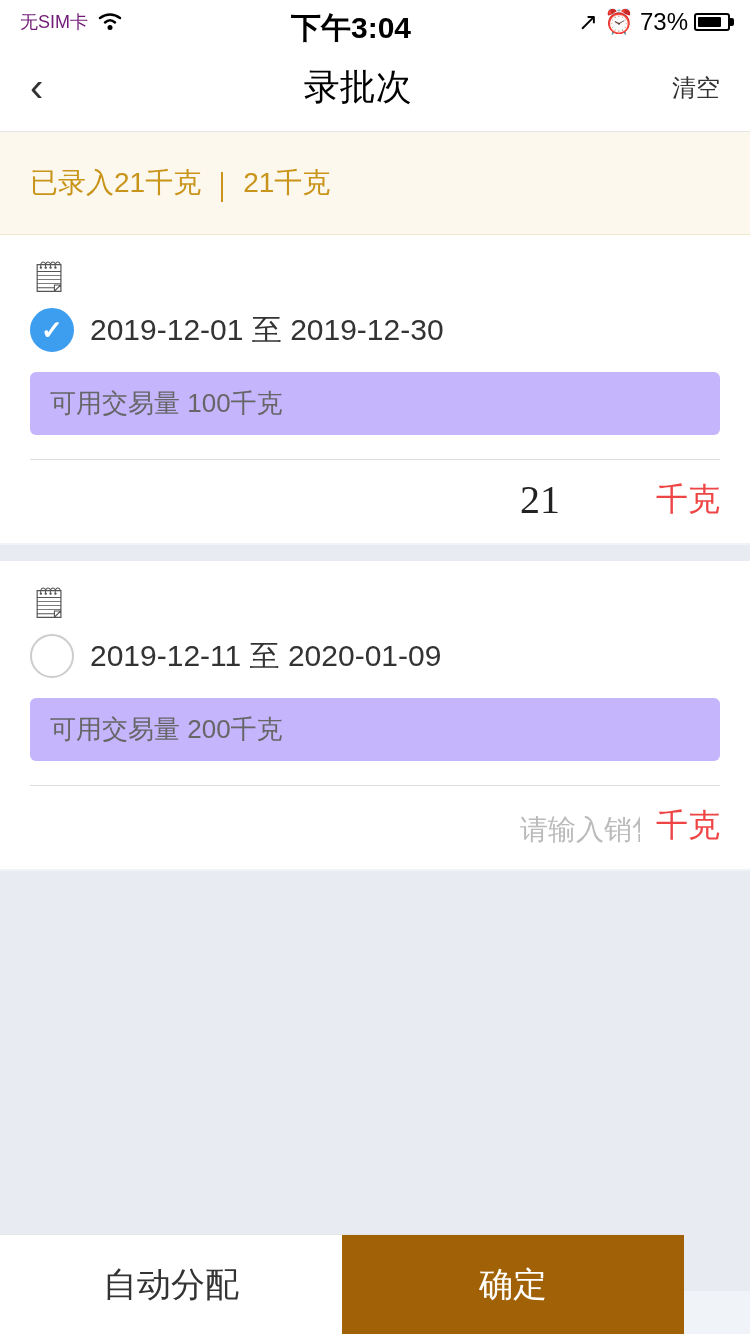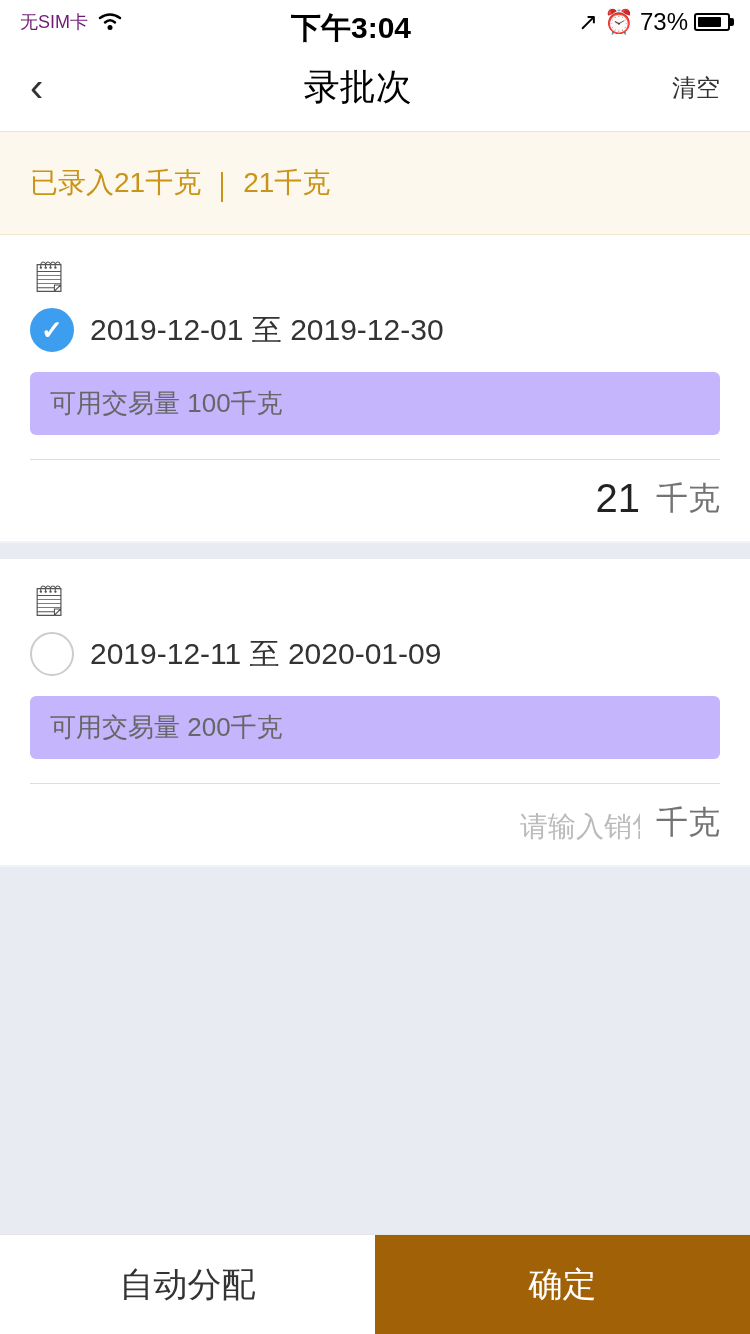--- a/index.html
+++ b/index.html
@@ -154,36 +154,36 @@
       margin-bottom: 24px;
     }
     .quantity-row {
       display: flex;
       align-items: center;
       justify-content: flex-end;
       gap: 16px;
       padding: 16px 30px 20px 30px;
     }
     .quantity-input {
-      text-align: right;
       font-size: 40px;
       color: #222;
       font-weight: 500;
       border: none;
       outline: none;
       background: transparent;
       width: 120px;
+      font-family: Liberation Serif, serif;
     }
     .quantity-input::placeholder {
       color: #bbb;
       font-size: 28px;
     }
     .quantity-unit {
       font-size: 32px;
-      color: #737373;
+      color: #ef4444;
     }
     .quantity-underline {
       border-bottom: 1px solid #ddd;
       margin: 0 30px 0 30px;
     }
     .section-divider {
       height: 16px;
       background: #e8ecf2;
     }
 
@@ -192,21 +192,21 @@
       background: #e8ecf2;
       flex: 1;
       min-height: 420px;
     }
 
     
     .bottom-bar {
       position: fixed;
       bottom: 0;
       left: 0;
-      width: 750px;
+      width: 684px;
       height: 100px;
       display: flex;
       background: #fff;
       border-top: 1px solid #e5e5e5;
     }
     .btn-auto {
       flex: 1;
       display: flex;
       align-items: center;
       justify-content: center;

